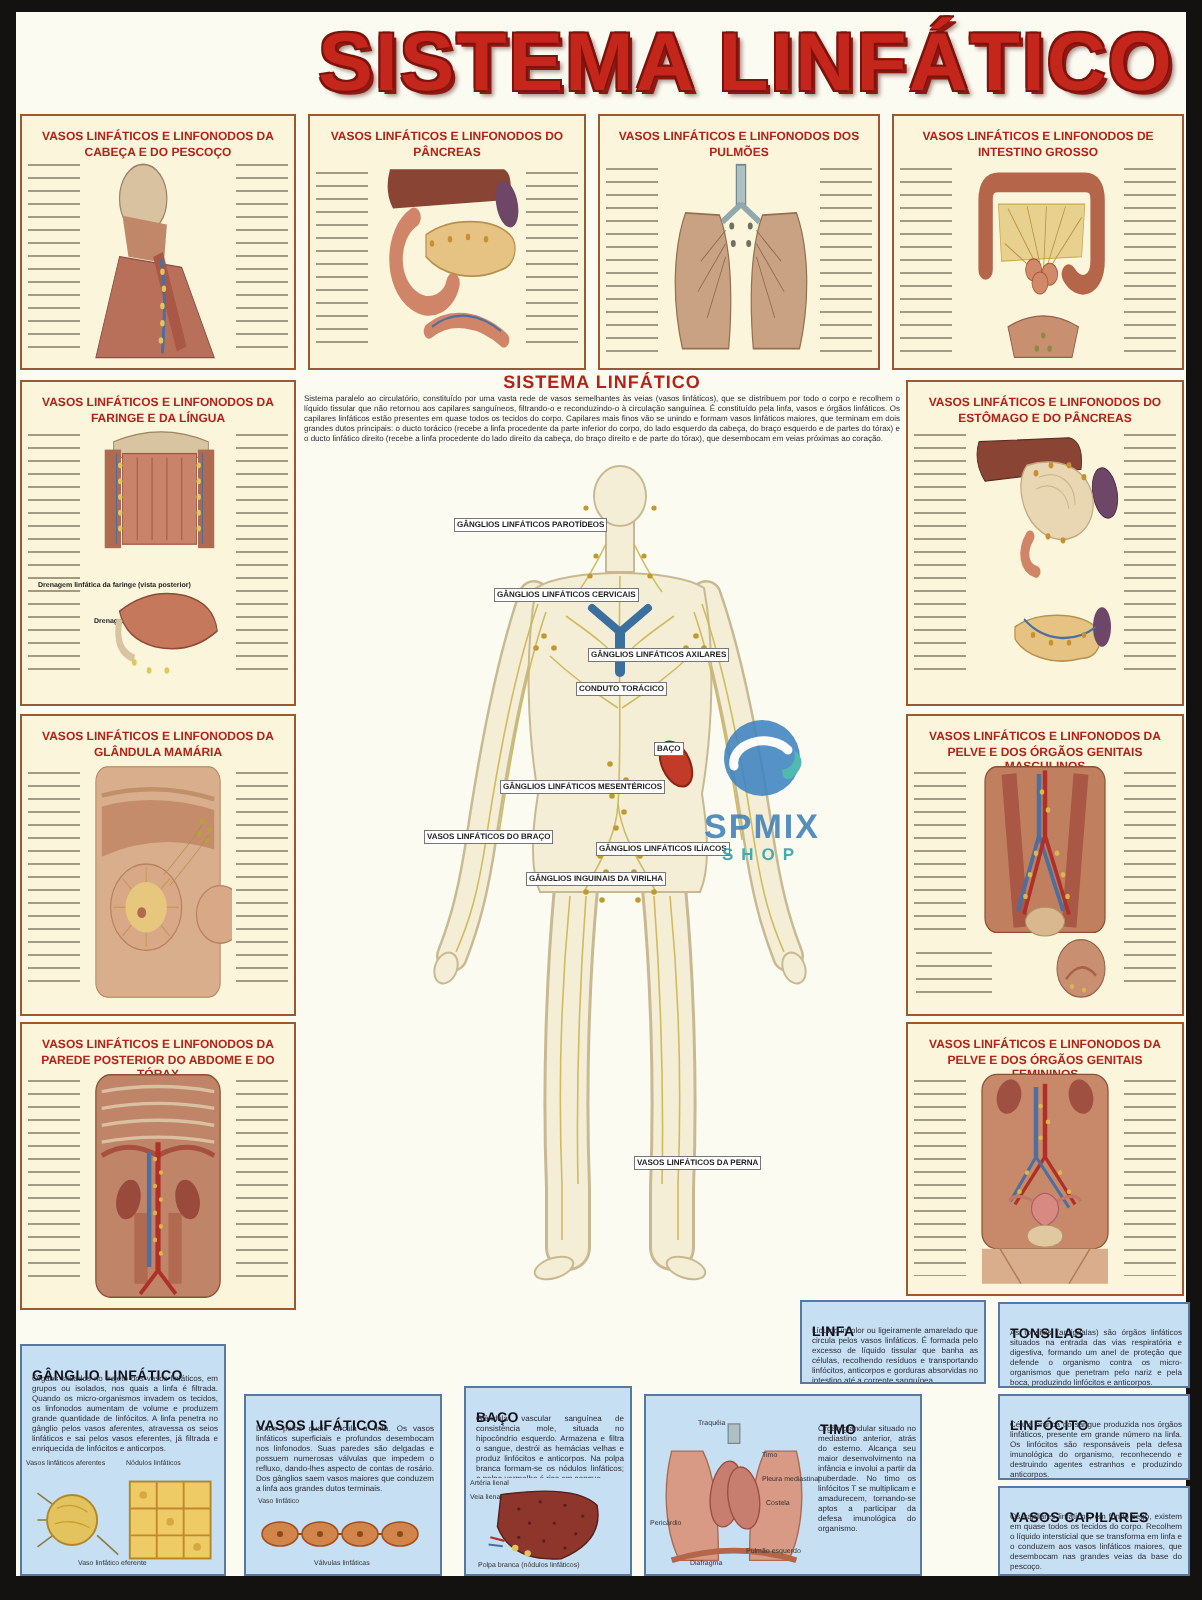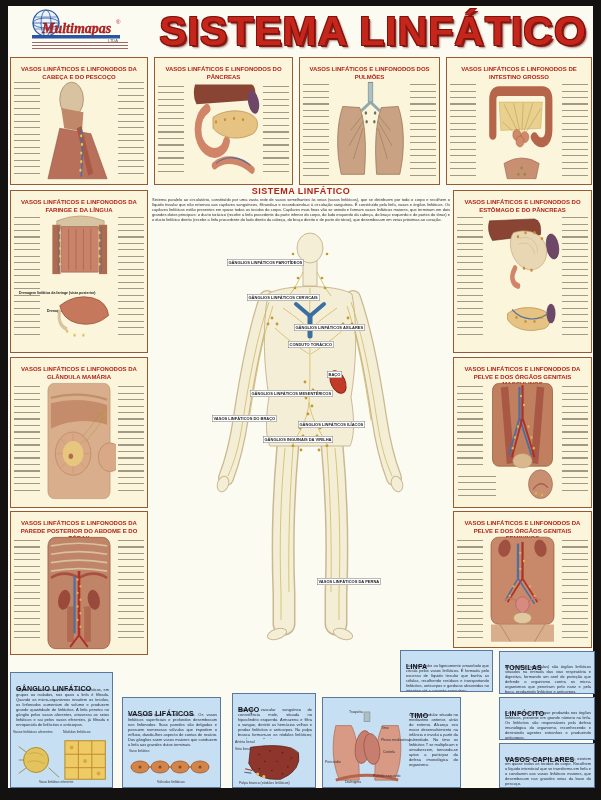--- a/index.html
+++ b/index.html
@@ -32,36 +32,20 @@
   
   #logo{position:absolute;left:28px;top:8px;width:125px;height:46px;}
   .hlines{position:absolute;background:repeating-linear-gradient(to bottom,rgba(130,70,70,.8) 0 1px,transparent 1px 3.2px);}
 </style>
 </head>
 <body>
 
 <div id="poster">
   <div id="inner"></div>
 
-  <div id="logo">
-    <svg width="125" height="46" viewBox="0 0 125 46">
-      <circle cx="18" cy="15" r="13" fill="#EAF2FA" stroke="#2A56A0" stroke-width="1.2"></circle>
-      <ellipse cx="18" cy="15" rx="13" ry="5" fill="none" stroke="#2A56A0" stroke-width=".8"></ellipse>
-      <ellipse cx="18" cy="15" rx="5" ry="13" fill="none" stroke="#2A56A0" stroke-width=".8"></ellipse>
-      <line x1="5" y1="15" x2="31" y2="15" stroke="#2A56A0" stroke-width=".8"></line>
-      <line x1="7" y1="9" x2="29" y2="9" stroke="#2A56A0" stroke-width=".6"></line>
-      <line x1="7" y1="21" x2="29" y2="21" stroke="#2A56A0" stroke-width=".6"></line>
-      <text x="14" y="25" font-family="Liberation Serif, serif" font-style="italic" font-weight="bold" font-size="14" fill="#C02020" stroke="#7a1010" stroke-width=".3">Multimapas</text>
-      <text x="88" y="16" font-size="6" fill="#C02020">®</text>
-      <rect x="4" y="27" width="88" height="3.5" fill="#2A56A0"></rect>
-      <text x="80" y="33.5" font-size="4" fill="#555">LTDA</text>
-    </svg>
-    
-    <div class="hlines" style="left:4px;top:34px;width:96px;height:10px"></div>
-  </div>
   <div id="main-title">SISTEMA LINFÁTICO</div>
 
   <section class="panel" style="left:10px;top:57px;width:138px;height:128px">
     <h3 class="ttl">VASOS LINFÁTICOS E LINFONODOS DA CABEÇA E DO PESCOÇO</h3>
     <div class="dashes" style="left:3px;top:24px;height:96px"></div>
     <div class="dashes" style="right:3px;top:24px;height:96px"></div>
     <svg style="position:absolute;left:31px;top:22px" width="74" height="102" viewBox="0 0 100 95" preserveAspectRatio="none">
       <circle cx="40" cy="18" r="16" fill="#D8C2A0" stroke="#A08060" stroke-width=".8"></circle>
       <path d="M26,26 L56,30 L54,48 L30,45 Z" fill="#C08868"></path>
       <path d="M24,45 L66,50 L88,92 L8,92 Z" fill="#B9705A" stroke="#8a5040" stroke-width=".6"></path>
@@ -446,20 +430,29 @@
   <span class="figlabel" style="left:247px;top:294px">GÂNGLIOS LINFÁTICOS CERVICAIS</span>
   <span class="figlabel" style="left:294px;top:324px">GÂNGLIOS LINFÁTICOS AXILARES</span>
   <span class="figlabel" style="left:288px;top:341px">CONDUTO TORÁCICO</span>
   <span class="figlabel" style="left:327px;top:371px">BAÇO</span>
   <span class="figlabel" style="left:250px;top:390px">GÂNGLIOS LINFÁTICOS MESENTÉRICOS</span>
   <span class="figlabel" style="left:212px;top:415px">VASOS LINFÁTICOS DO BRAÇO</span>
   <span class="figlabel" style="left:298px;top:421px">GÂNGLIOS LINFÁTICOS ILÍACOS</span>
   <span class="figlabel" style="left:263px;top:436px">GÂNGLIOS INGUINAIS DA VIRILHA</span>
   <span class="figlabel" style="left:317px;top:578px">VASOS LINFÁTICOS DA PERNA</span>
 
+  <div id="wm">
+    <svg width="90" height="42" viewBox="0 0 90 42">
+      <circle cx="45" cy="21" r="19" fill="#3E84C2"></circle>
+      <path d="M31,25 a15,11 0 0 1 27,-8" stroke="#fff" stroke-width="4.5" fill="none" stroke-linecap="round"></path>
+      <path d="M55,27 q8,-2 6,-10 q8,6 -1,14 q-5,2 -5,-4 Z" fill="#39B0A8"></path>
+    </svg>
+    <div class="wm1">SPMIX</div>
+    <div class="wm2">SHOP</div>
+  </div>
 
   <section class="bluepanel" style="left:10px;top:672px;width:103px;height:116px">
     <h4 class="bttl">GÂNGLIO LINFÁTICO</h4>
     <div class="body-sc" style="left:5px;top:14px;width:93px;height:44px">
         <div class="in">Órgãos situados no trajeto dos vasos linfáticos, em grupos ou isolados, nos quais a linfa é filtrada. Quando os micro-organismos invadem os tecidos, os linfonodos aumentam de volume e produzem grande quantidade de linfócitos. A linfa penetra no gânglio pelos vasos aferentes, atravessa os seios linfáticos e sai pelos vasos eferentes, já filtrada e enriquecida de linfócitos e anticorpos.</div>
       </div>
     <svg style="position:absolute;left:4px;top:62px" width="95" height="50" viewBox="0 0 95 52">
       <g stroke="#8a7a40" stroke-width=".8">
           <line x1="2" y1="12" x2="10" y2="18"></line>
           <line x1="2" y1="26" x2="7" y2="26"></line>

